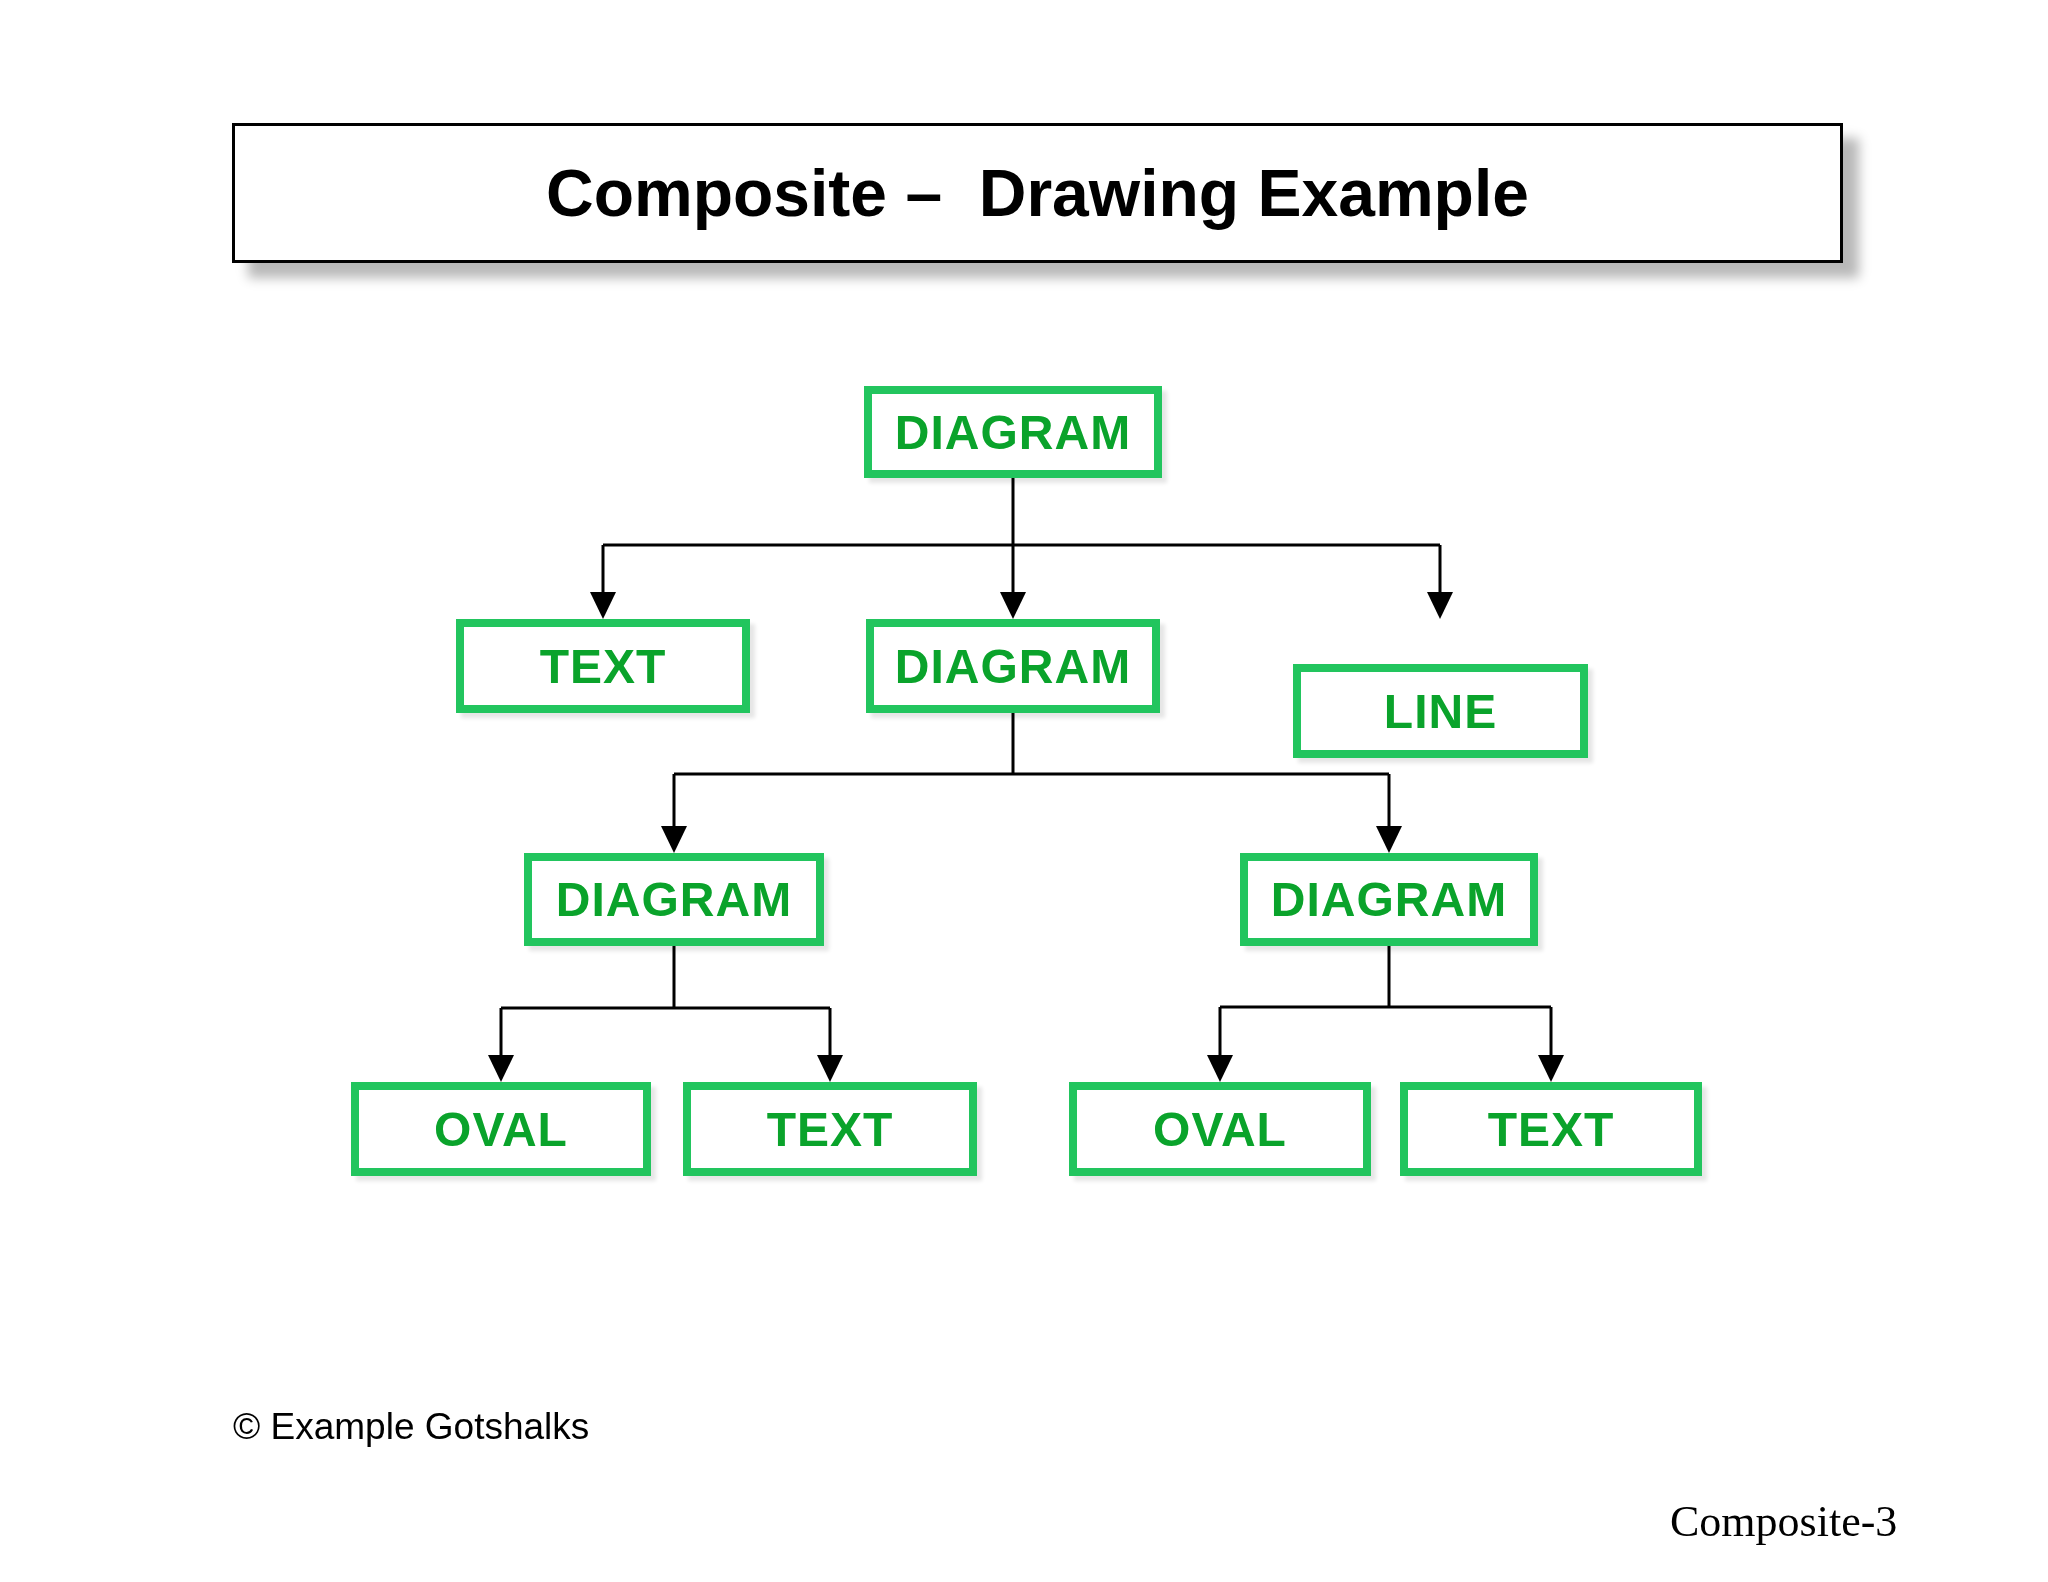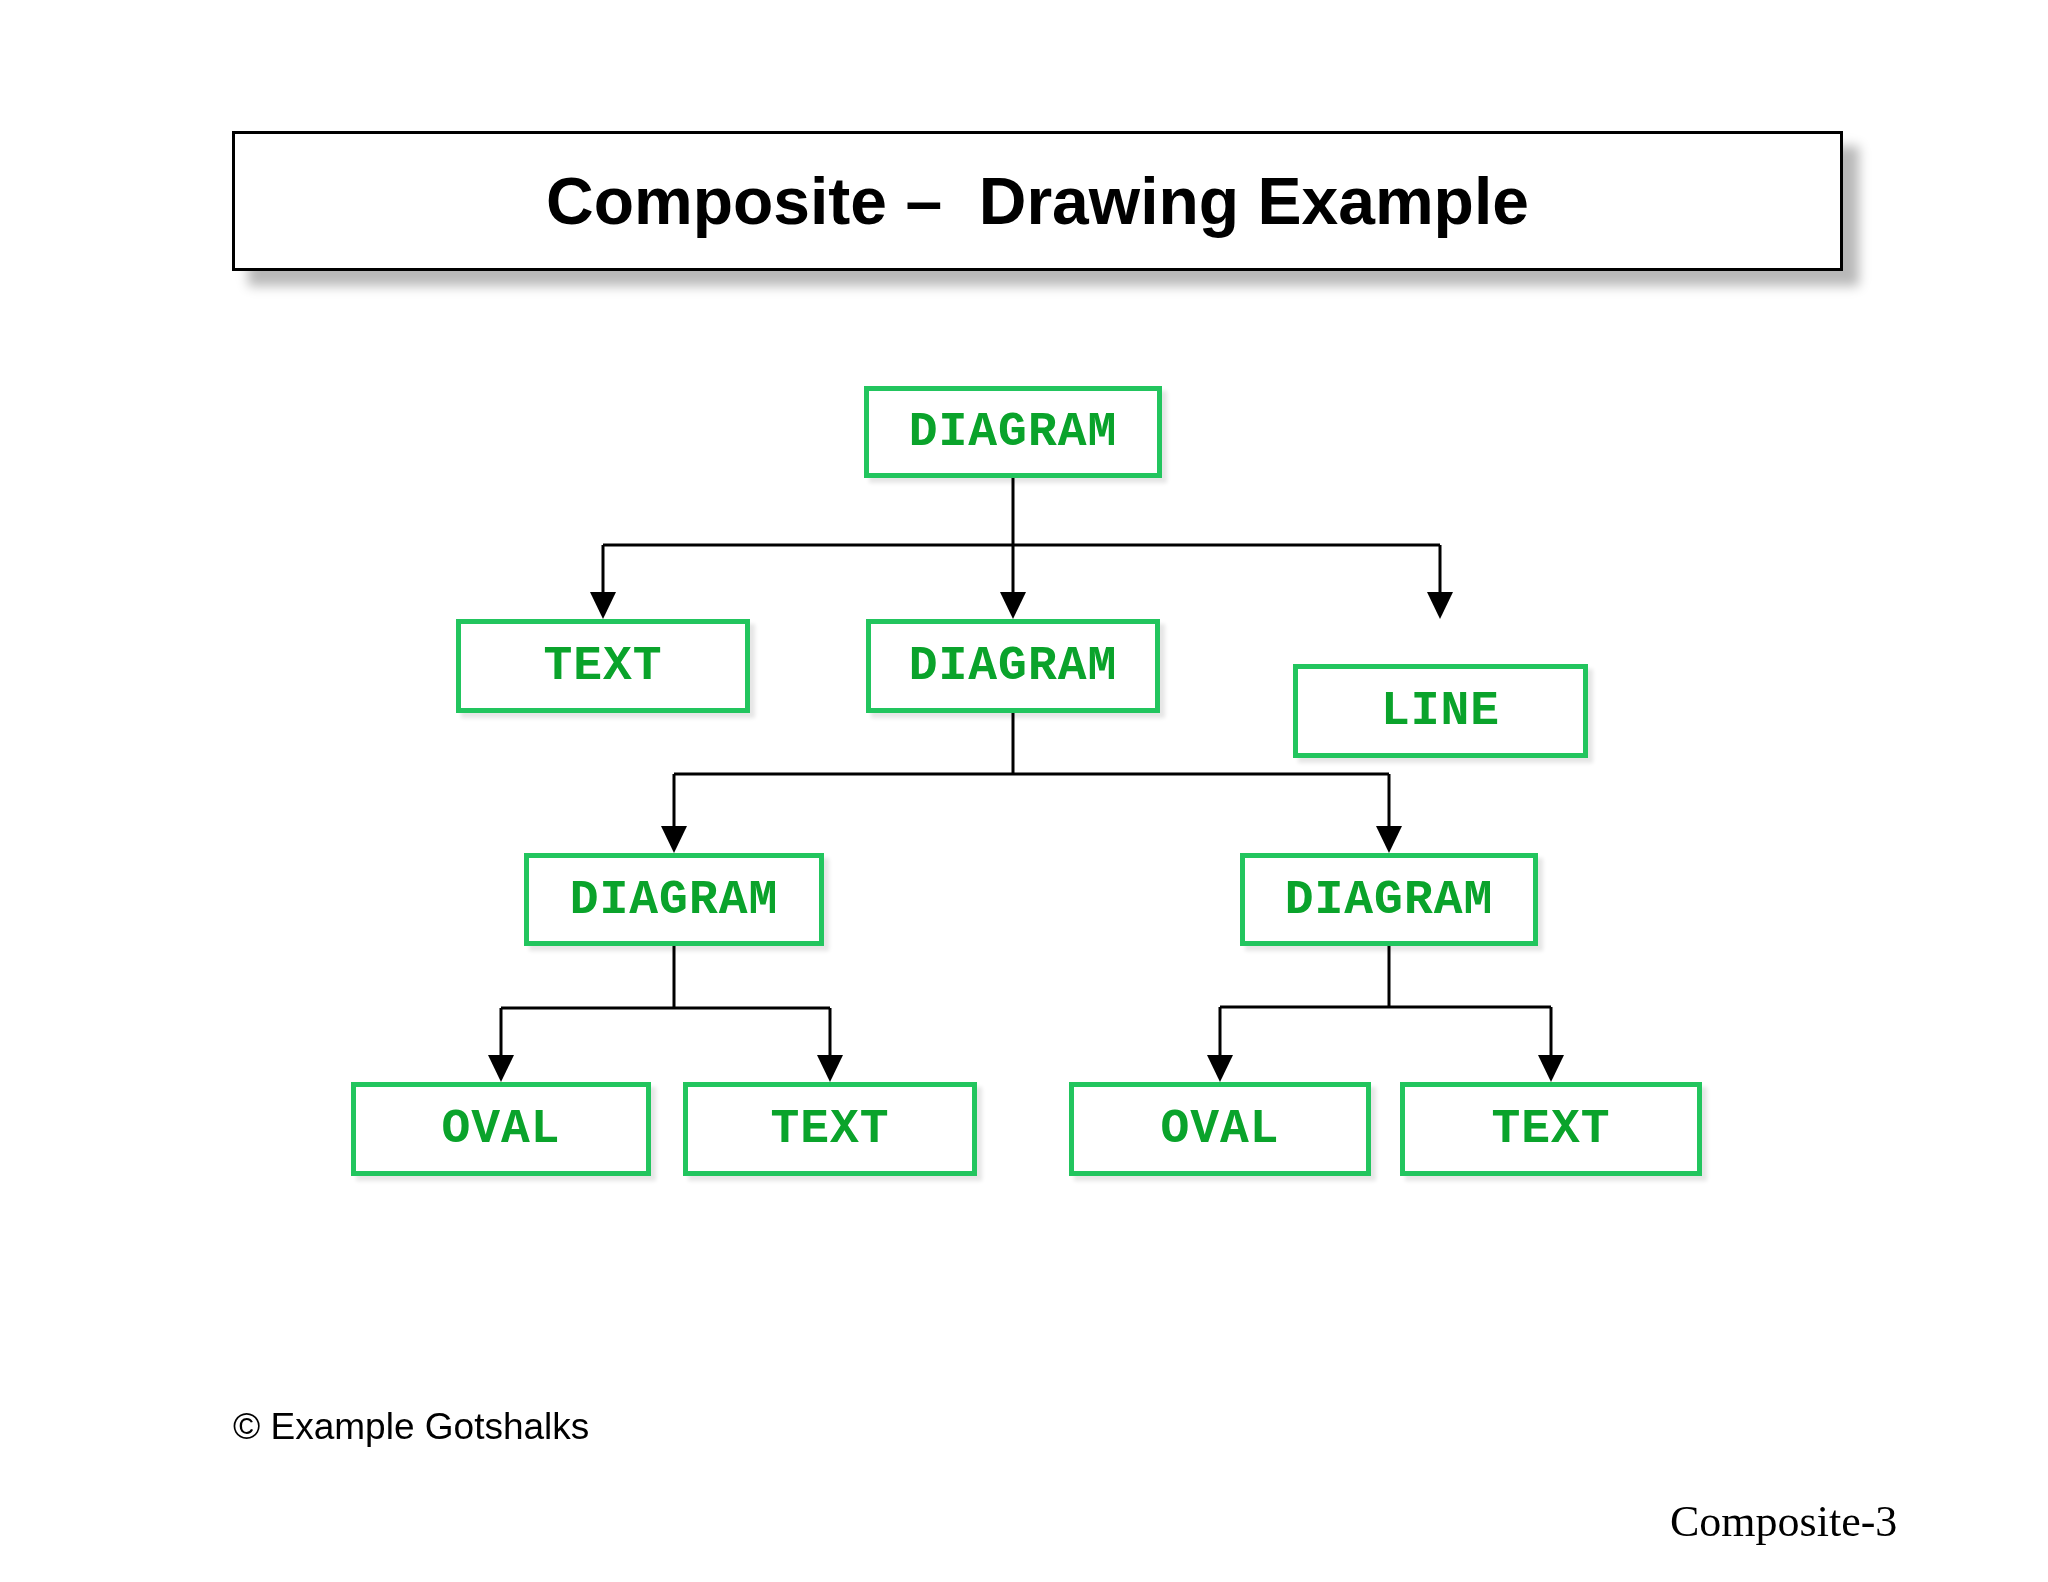--- a/index.html
+++ b/index.html
@@ -10,33 +10,33 @@
     position:relative;
     overflow:hidden;
   }
   .slide{position:absolute;left:0;top:0;width:2048px;height:1582px;}
 
   
   .title-box{
     position:absolute;left:232px;top:123px;width:1611px;height:140px;
     box-sizing:border-box;border:3px solid #000;background:#fff;
     box-shadow:16px 15px 11px rgba(0,0,0,0.28);
-    display:flex;align-items:center;justify-content:center;margin-top:8px;
+    display:flex;align-items:center;justify-content:center;
   }
   .title-text{
     font-size:66px;font-weight:bold;color:#000;
     white-space:pre;letter-spacing:0px;
   }
 
   
   .node{
     position:absolute;box-sizing:border-box;
-    border:5px solid #22c55e;background:#fff;
+    border:8px solid #22c55e;background:#fff;
     box-shadow:5px 5px 4px rgba(0,0,0,0.10);
-    display:flex;align-items:center;justify-content:center;font-family:Liberation Mono, monospace;
+    display:flex;align-items:center;justify-content:center;
   }
   .node-label{
     font-size:48px;font-weight:bold;color:var(--node-green,#0AA32B);
     letter-spacing:1px;white-space:pre;
   }
   .n-root   {left:864px; top:386px; width:298px;height:92px;}
   .n-text2  {left:456px; top:619px; width:294px;height:94px;}
   .n-diag2  {left:866px; top:619px; width:294px;height:94px;}
   .n-line2  {left:1293px;top:619px; width:295px;height:94px;margin-top:45px;}
   .n-diag3l {left:524px; top:853px; width:300px;height:93px;}

